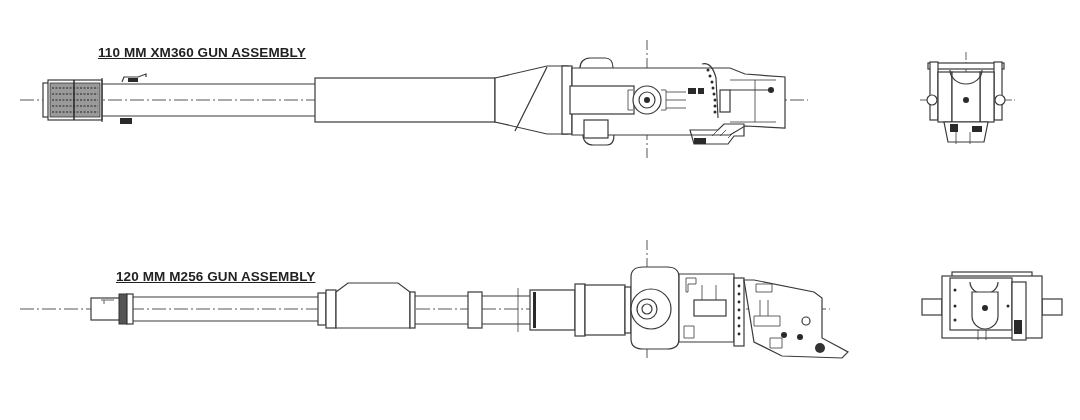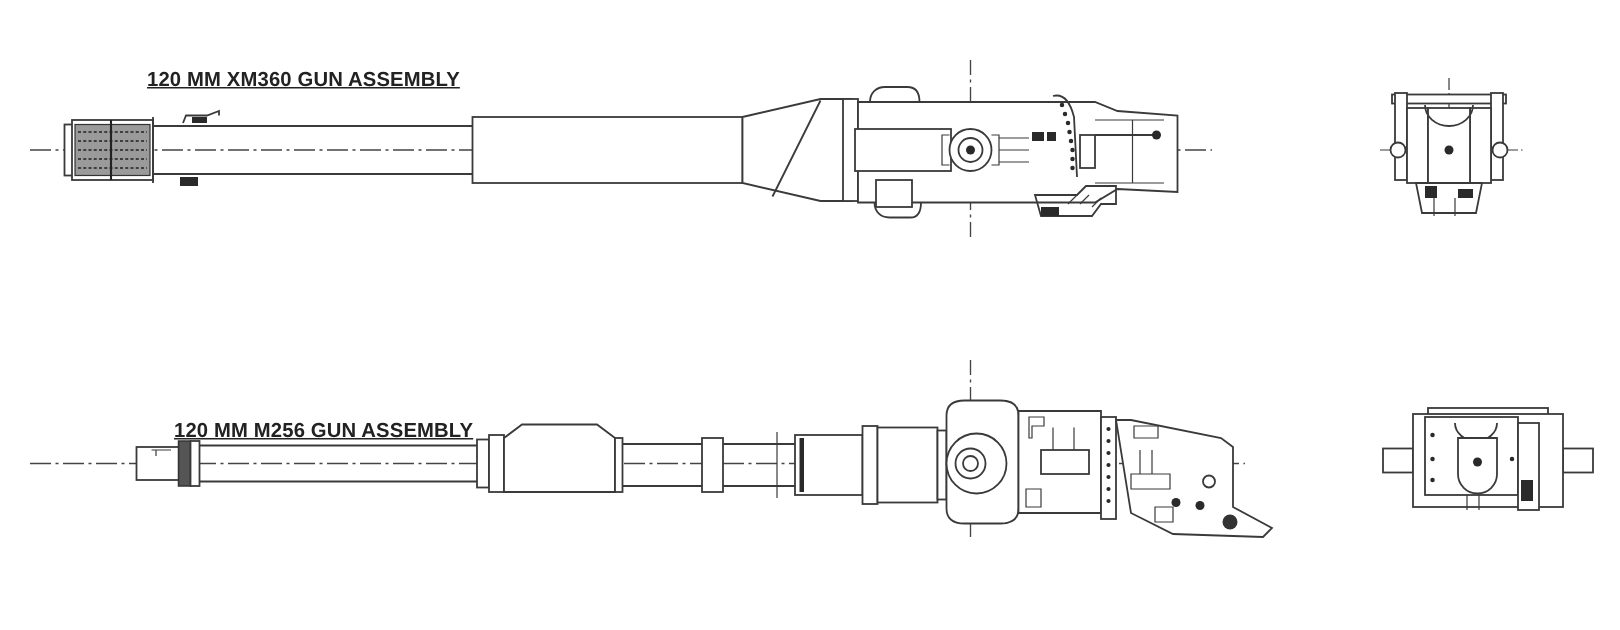--- a/index.html
+++ b/index.html
@@ -11,22 +11,22 @@
            white-space:nowrap; }
   .ln { fill:none; stroke:#3a3a3a; stroke-width:1.2; }
   .lnt { fill:none; stroke:#3a3a3a; stroke-width:0.8; }
   .fillw { fill:#fff; stroke:#3a3a3a; stroke-width:1.2; }
   .dark { fill:#2a2a2a; stroke:none; }
   .cl { stroke:#444; stroke-width:0.9; stroke-dasharray:14 3 2 3; fill:none; }
 </style>
 </head>
 <body>
 
-<div class="title" style="left:98px; top:45px;">120 MM XM360 GUN ASSEMBLY</div>
-<div class="title" style="left:116px; top:279px;">120 MM M256 GUN ASSEMBLY</div>
+<div class="title" style="left:98px; top:45px;">110 MM XM360 GUN ASSEMBLY</div>
+<div class="title" style="left:116px; top:269px;">120 MM M256 GUN ASSEMBLY</div>
 
 <svg id="drawing" viewBox="0 0 1080 420" xmlns="http://www.w3.org/2000/svg">
 
   <g>
     <line class="cl" x1="20" y1="100" x2="808" y2="100"></line>
     <line class="cl" x1="647" y1="40" x2="647" y2="158" style="stroke-dasharray:10 3 2 3"></line>
 
     <rect class="fillw" x="43" y="83" width="10" height="34"></rect>
     <rect class="fillw" x="48" y="80" width="54" height="40"></rect>
     <rect x="50" y="83" width="50" height="34" fill="#9a9a9a" stroke="#333" stroke-width="0.8"></rect>

